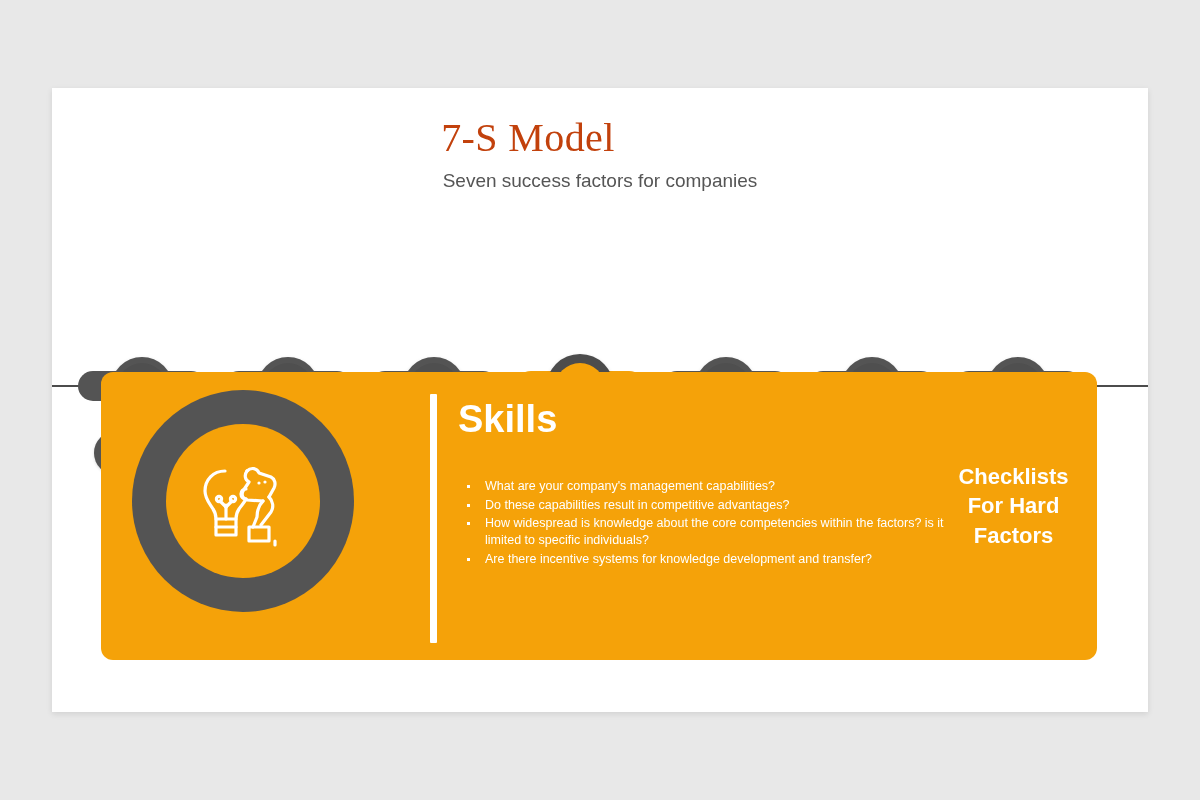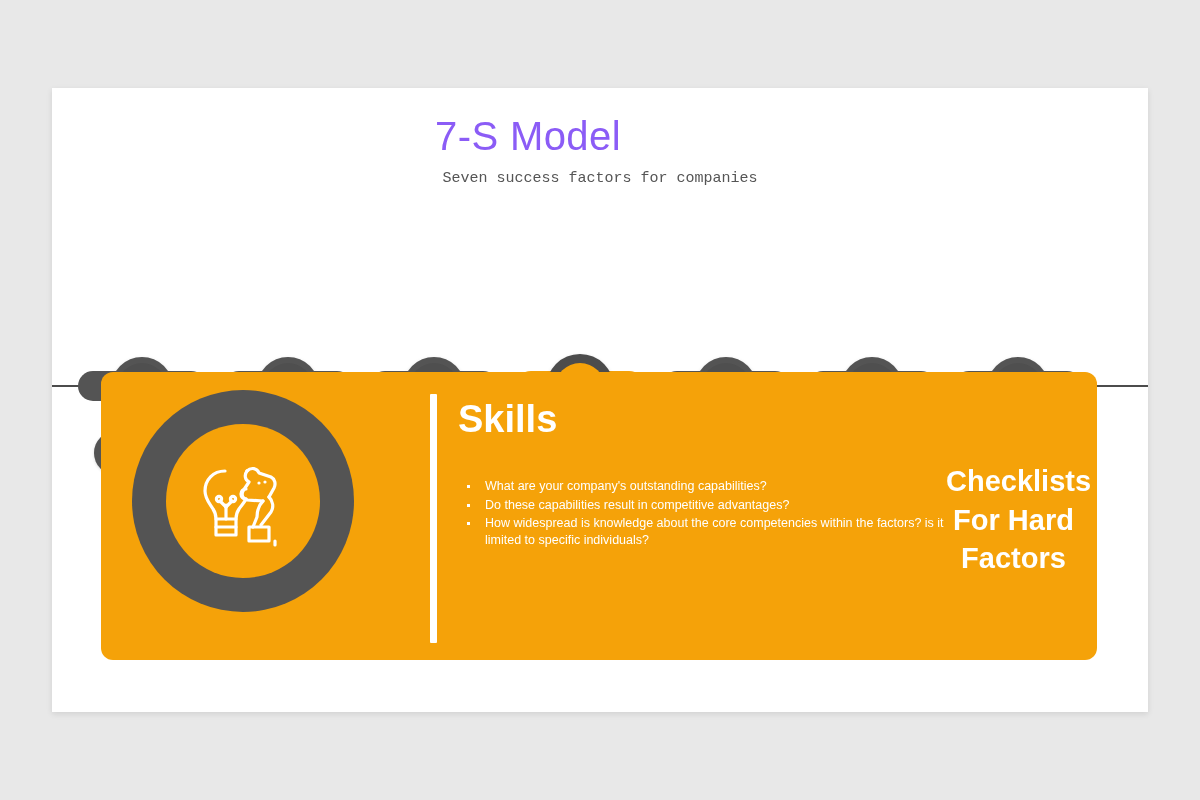--- a/index.html
+++ b/index.html
@@ -27,33 +27,33 @@
 
   
   #title {
     position: absolute;
     left: 0;
     top: 26px;
     width: 952px;
     text-align: center;
     font-size: 40px;
     font-weight: 400;
-    color: #8b5cf6;
+    color: #c2410c;
     letter-spacing: 0.4px;
+    font-family: Liberation Serif, serif;
   }
   #subtitle {
     position: absolute;
     left: 0;
     top: 82px;
     width: 1096px;
     text-align: center;
-    font-size: 15px;
+    font-size: 19px;
     font-weight: 400;
     color: #555555;
-    font-family: Liberation Mono, monospace;
   }
 
   
   #timeline {
     position: absolute;
     left: 0;
     top: 125px;
     width: 1096px;
     height: 140px;
   }
@@ -243,21 +243,21 @@
   }
 
   
   #callout {
     position: absolute;
     left: 845px;
     top: 90px;
     width: 135px;
     text-align: center;
     color: #ffffff;
-    font-size: 29px;
+    font-size: 22px;
     font-weight: 700;
     line-height: 1.33;
     white-space: pre-line;
   }
 </style>
 </head>
 <body>
 
 <div id="slide">
 
@@ -369,23 +369,24 @@
           <path d="M84 92 L84 96"></path>
         </svg>
       </div>
     </div>
 
     <div id="divider"></div>
 
     <div id="body-col">
       <div id="panel-heading">Skills</div>
       <ul id="bullets">
-        <li>What are your company's outstanding capabilities?</li>
+        <li>What are your company's management capabilities?</li>
         <li>Do these capabilities result in competitive advantages?</li>
         <li>How widespread is knowledge about the core competencies within the factors? is it limited to specific individuals?</li>
+        <li>Are there incentive systems for knowledge development and transfer?</li>
       </ul>
     </div>
 
     <div id="callout">Checklists
 For Hard
 Factors</div>
   </div>
 
 </div>
 

